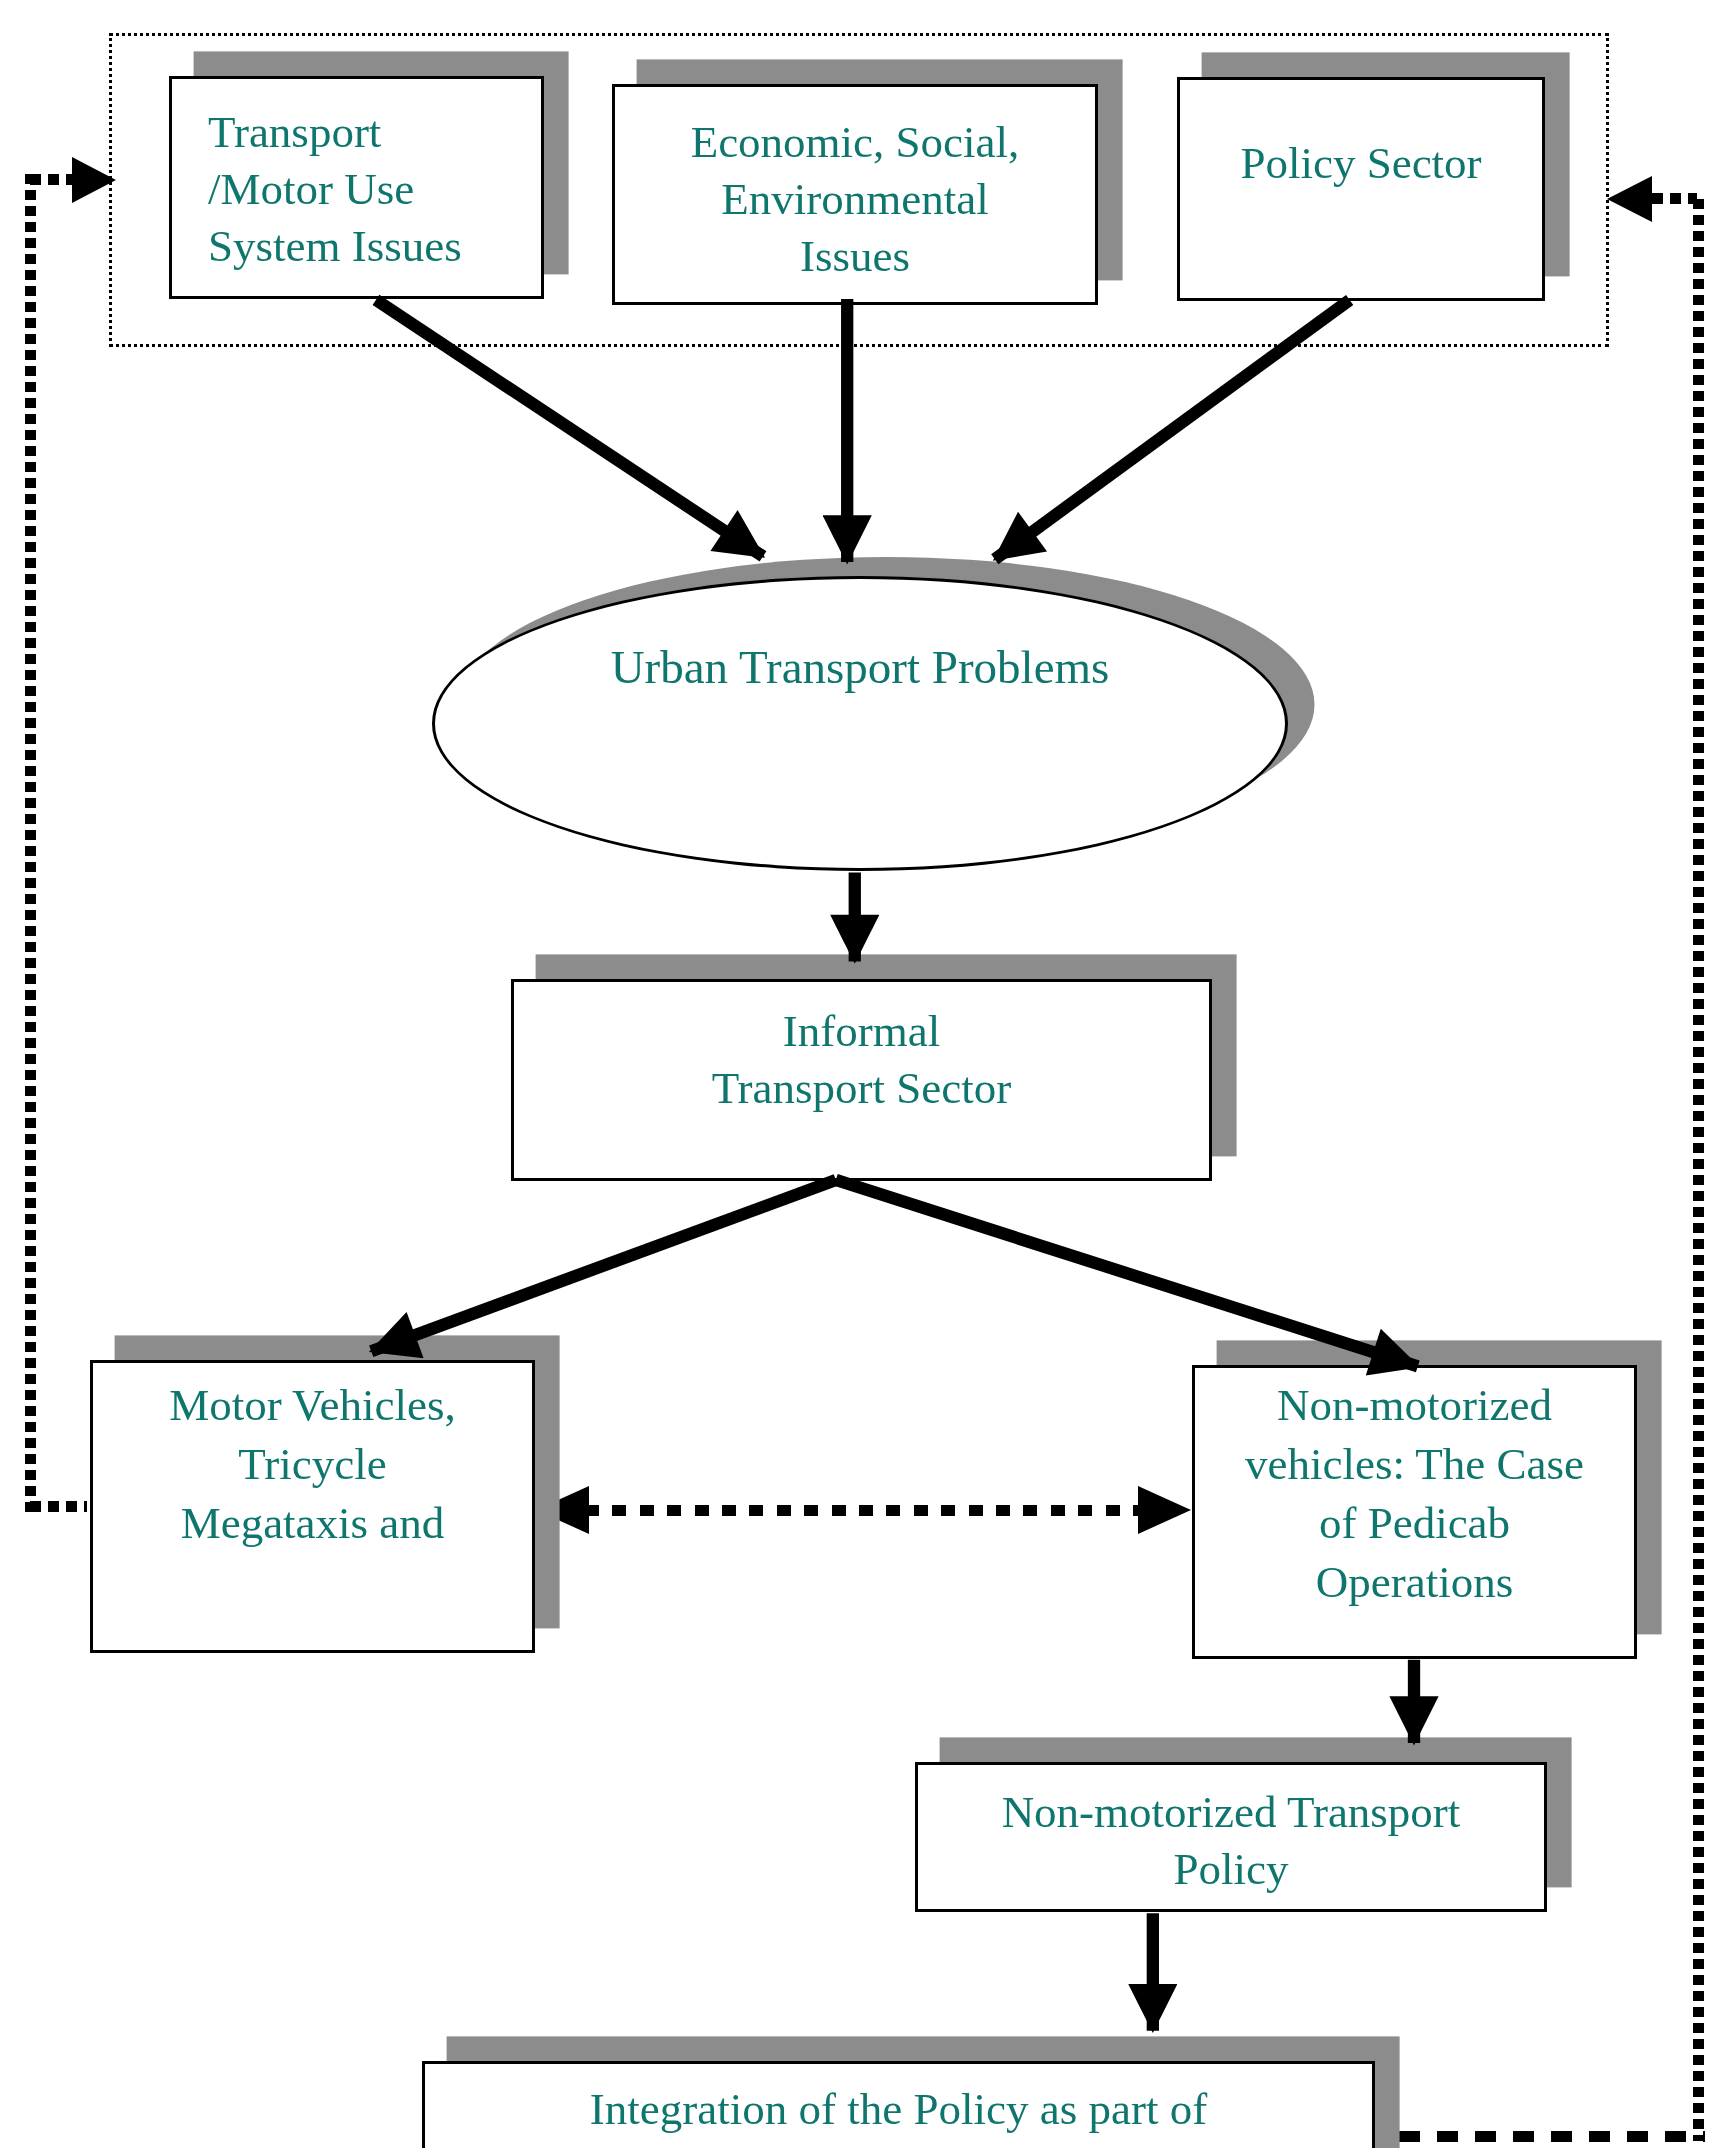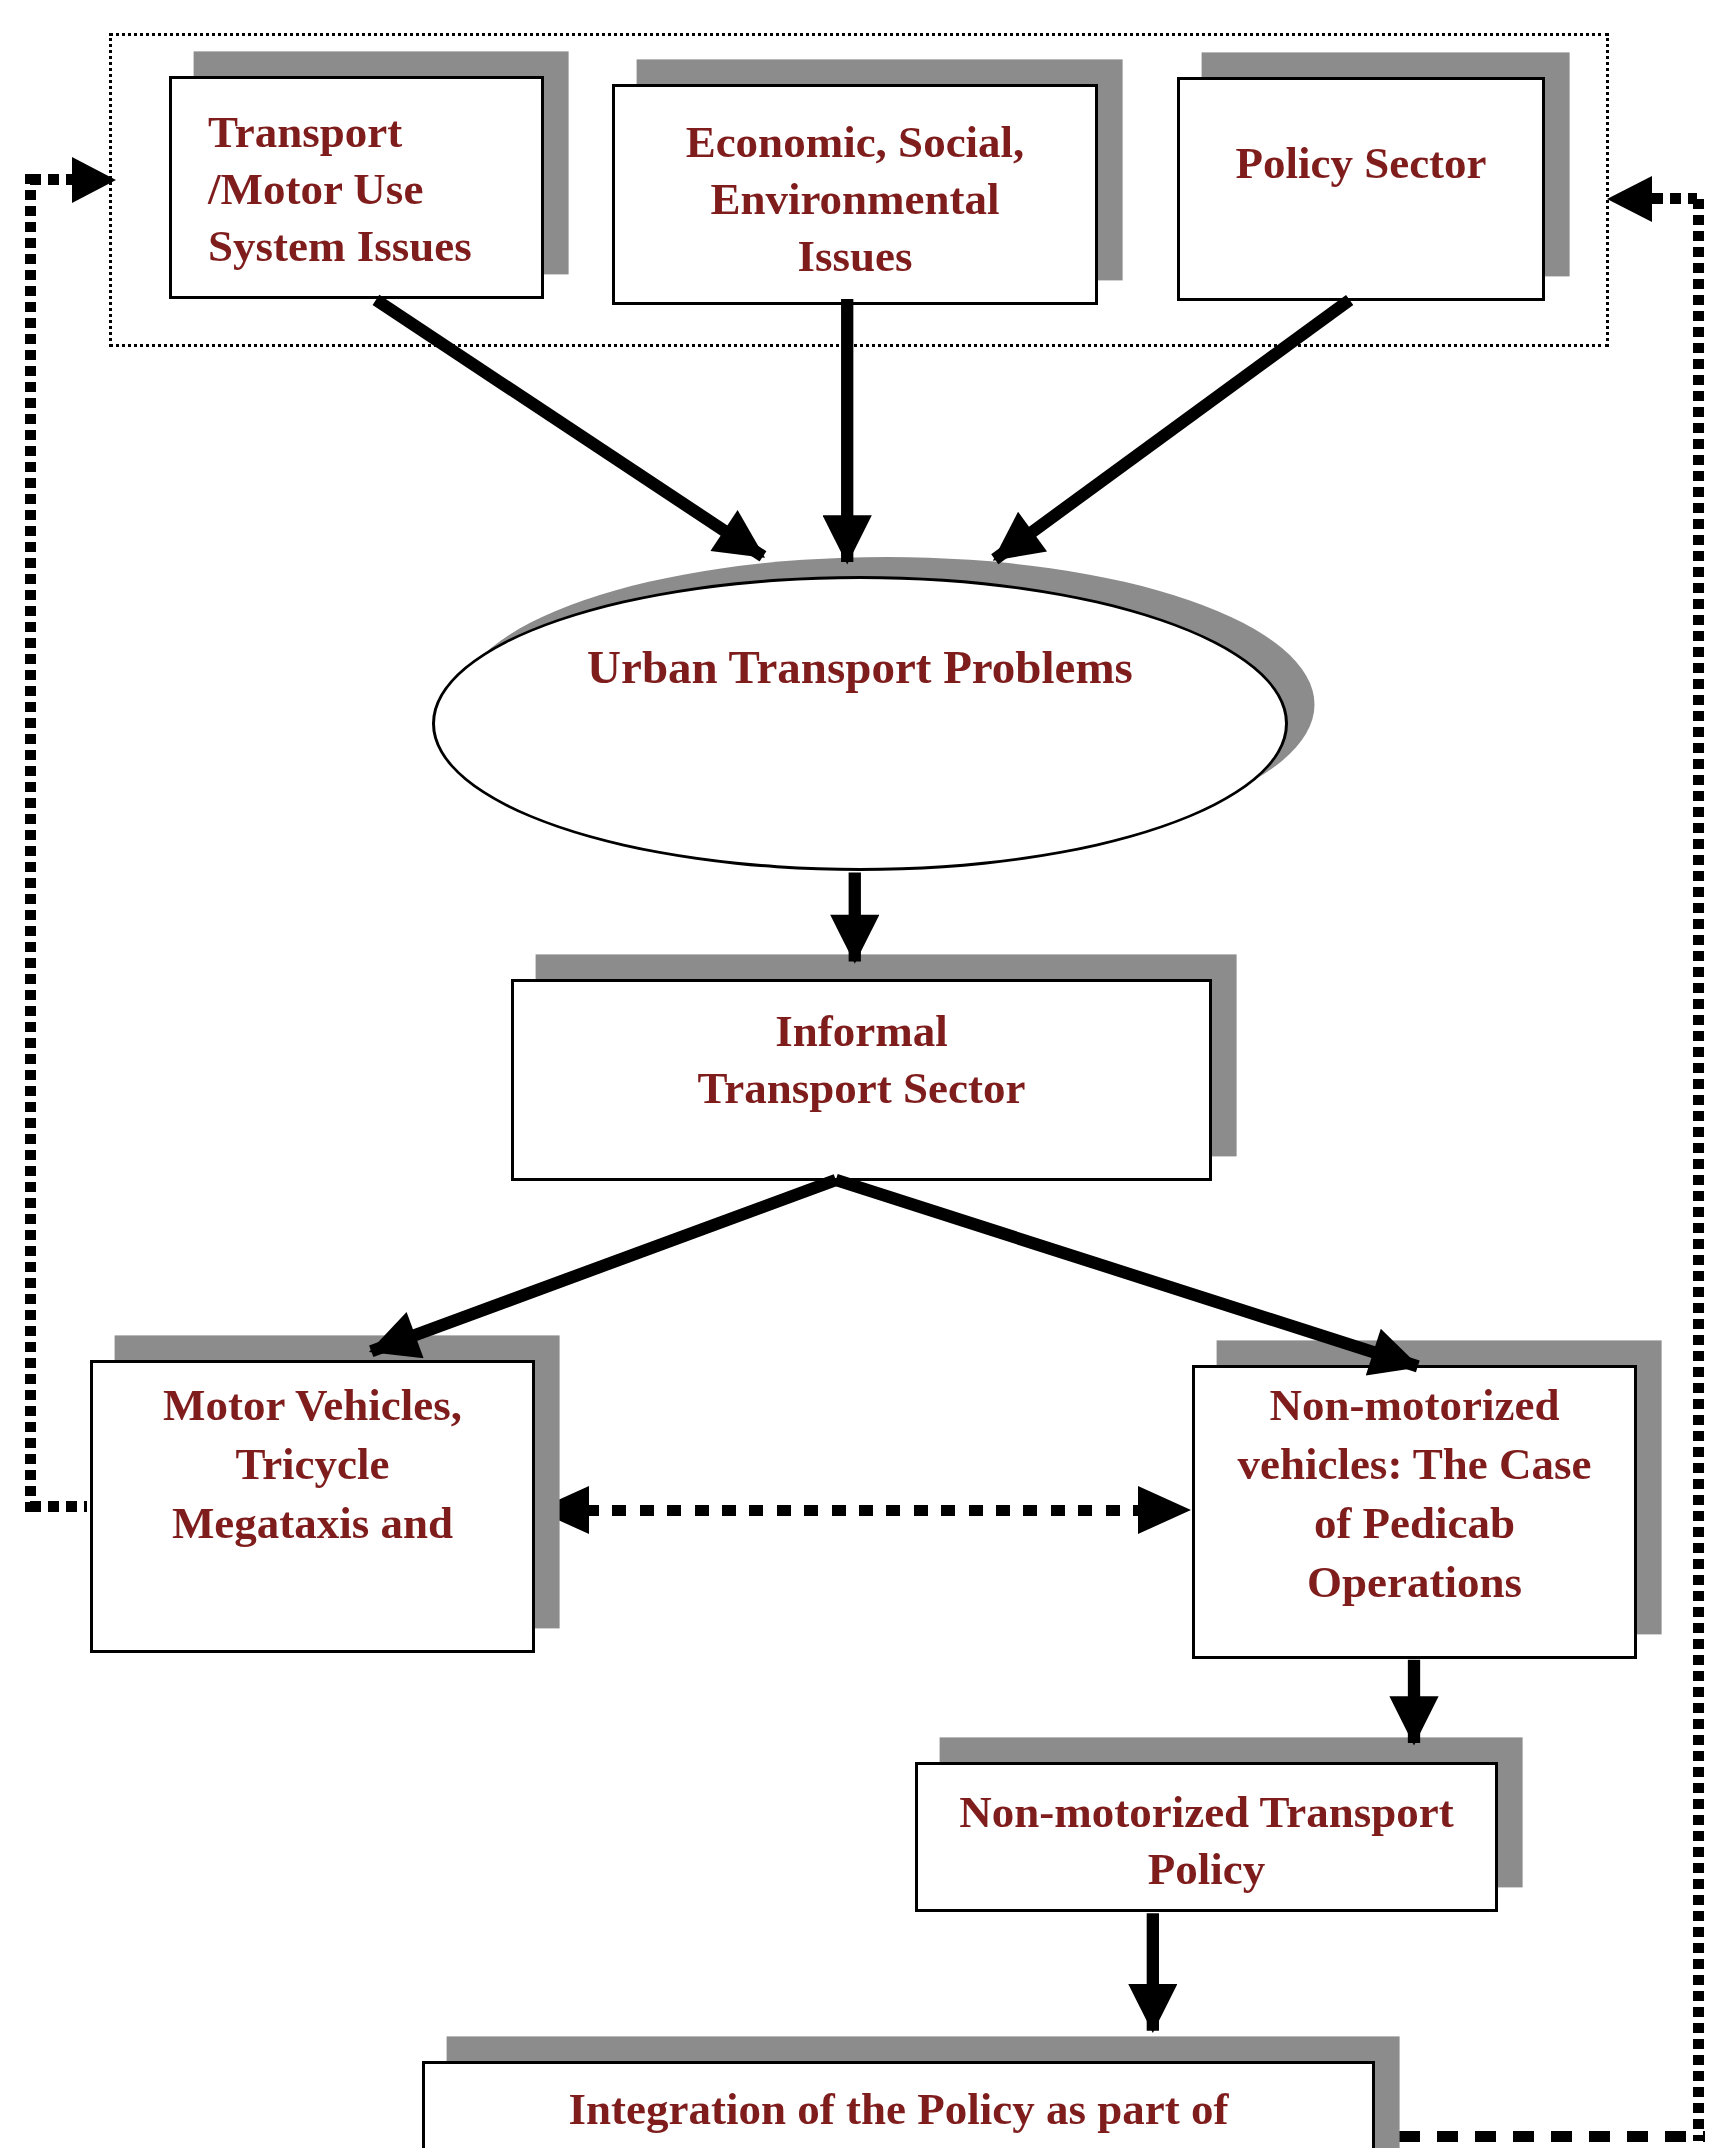--- a/index.html
+++ b/index.html
@@ -2,42 +2,42 @@
 <html style="font-size:15px"><head>
 <meta charset="utf-8">
 <style>
   html,body{margin:0;padding:0;background:#ffffff;}
   #canvas{
     position:relative;
     width:1719px;height:2148px;
     background:#ffffff;
     overflow:hidden;
     font-family:"Liberation Serif","DejaVu Serif",serif;
-    font-weight:bold;
-    color:#7f1d1d;
+    font-weight:normal;
+    color:#0f766e;
   }
   
   .node{
     position:absolute;
     box-sizing:border-box;
     background:#ffffff;
     border:3.8px solid #000;
     box-shadow:24.6px -24.6px 0 0 #8c8c8c;
     font-size:45px;
     line-height:57px;
     text-align:center;
   }
   .node .ln{white-space:nowrap;}
   #box-transport   {left:169px;top:76px;width:375px;height:223px;text-align:left;padding:24.6px 9.5px 0 36px;}
   #box-economic    {left:612px;top:84px;width:486px;height:221px;padding-top:26.5px;}
   #box-policy      {left:1177px;top:77px;width:368px;height:224px;padding-top:55px;}
   #box-informal    {left:511px;top:979px;width:701px;height:202px;padding-top:21px;}
   #box-motor       {left:90px;top:1360px;width:445px;height:293px;padding-top:13.2px;line-height:59px;}
   #box-nonmotor    {left:1192px;top:1365px;width:445px;height:294px;padding-top:7.6px;line-height:59px;}
-  #box-nmtpolicy   {left:915px;top:1762px;width:583px;height:150px;padding-top:19px;}
+  #box-nmtpolicy   {left:915px;top:1762px;width:632px;height:150px;padding-top:19px;}
   #box-integration {left:422px;top:2061px;width:953px;height:166px;padding-top:17px;}
   
   #ellipse-utp{
     position:absolute;
     left:432px;top:576px;width:856px;height:295px;
     box-sizing:border-box;
     background:#ffffff;
     border:3.8px solid #000;
     border-radius:50%;
     box-shadow:26.5px -19px 0 0 #8c8c8c;

